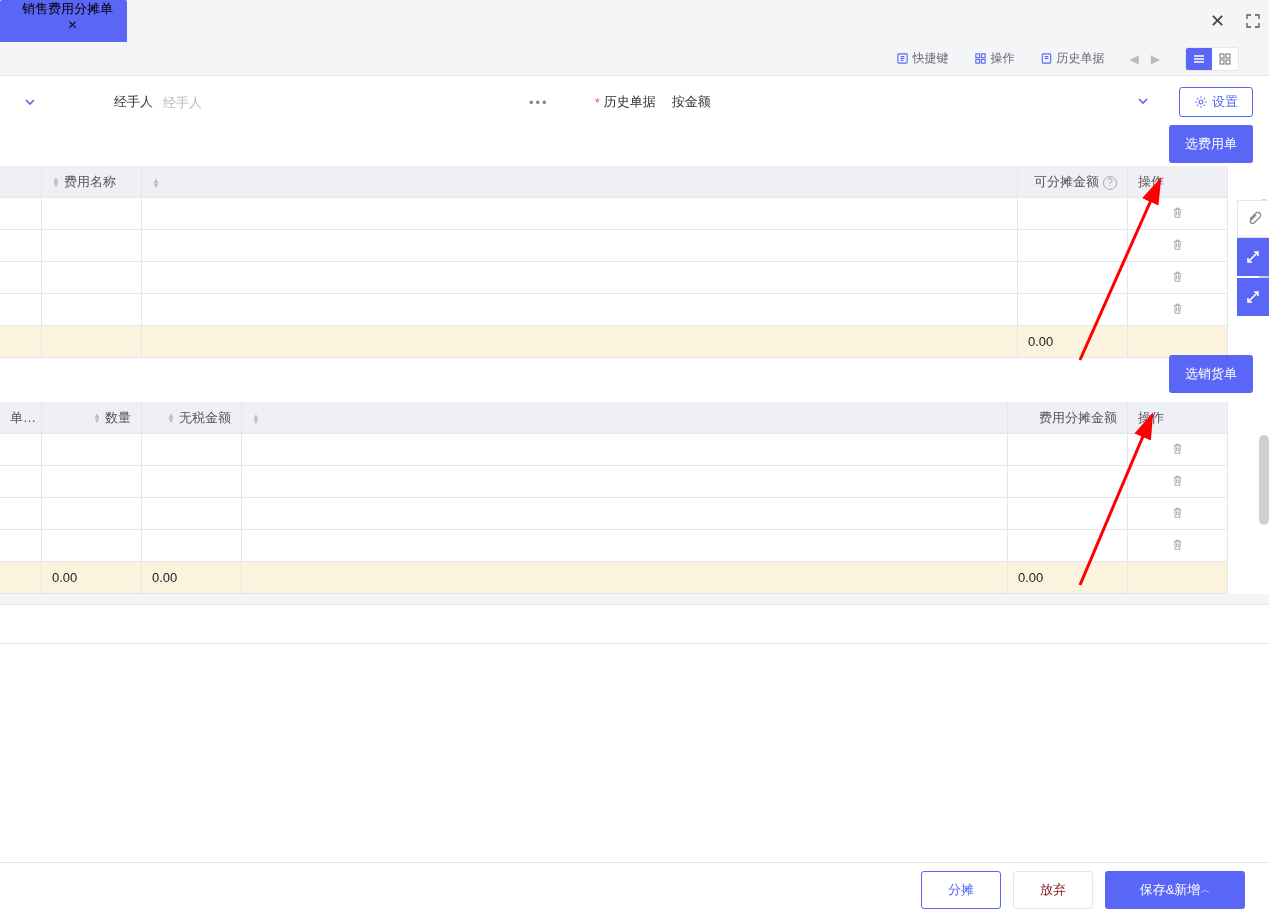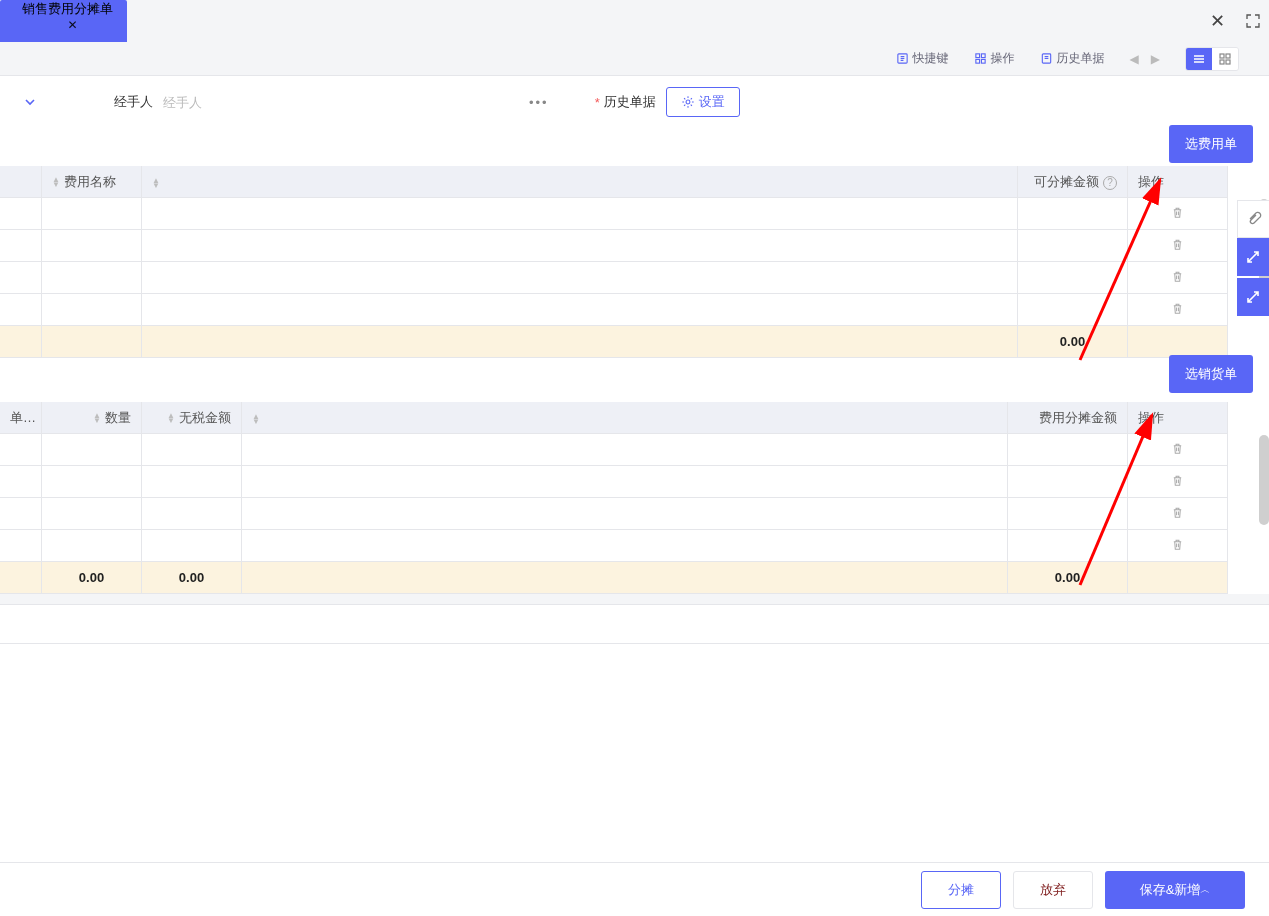--- a/index.html
+++ b/index.html
@@ -52,21 +52,21 @@
 
   
   .sec{position:relative;background:#fff;}
   .sec .pick{position:absolute;right:16px;top:-3px;}
   .btn{background:var(--brand);color:#fff;border-radius:3px;height:38px;padding:0 16px;display:inline-flex;align-items:center;justify-content:center;cursor:pointer;border:none;font-size:13px;}
   .tbl-wrap{position:relative;margin-top:32px;}
   .tbl{width:1228px;border-collapse:separate;border-spacing:0;table-layout:fixed;}
   .tbl th,.tbl td{border-right:1px solid var(--border);border-bottom:1px solid var(--border);height:32px;padding:0 10px;font-weight:normal;white-space:nowrap;overflow:hidden;text-overflow:ellipsis;}
   .tbl th{background:var(--head);color:#555;text-align:left;position:relative;}
   .tbl td{background:#fff;}
-  .tbl tr.sum td{background:var(--sum);font-weight:bold;text-align:center;}
+  .tbl tr.sum td{background:var(--sum);font-weight:normal;text-align:left;}
   .tbl .right{text-align:right;}
   .sort{display:inline-flex;flex-direction:column;line-height:5px;vertical-align:middle;margin-right:4px;color:#bdbdbd;}
   .sort span{font-size:8px;}
   .help{display:inline-block;width:14px;height:14px;border:1px solid #aaa;border-radius:50%;text-align:center;line-height:12px;color:#aaa;font-size:10px;margin-left:4px;}
   .opcell{text-align:center;}
   .trash{color:#aaa;cursor:pointer;}
   .scrollbar{position:absolute;right:0;top:33px;width:10px;height:90px;background:#cfcfcf;border-radius:5px;}
   .gap2{height:10px;background:var(--bg);}
   .blank{height:40px;border-top:1px solid var(--border);border-bottom:1px solid var(--border);background:#fff;}
 
@@ -157,20 +157,28 @@
           <path d="M2 4l4 4 4-4"></path>
         </svg>
     </div>
     <div style="width:70px"></div>
     <span class="lbl">经手人</span>
     <input class="inp" placeholder="经手人" style="">
     <span class="more-dots">•••</span>
 
     <span class="req">*</span>
     <span class="lbl">历史单据</span>
+    <div class="select">
+      <span class="val">按金额</span>
+      <span class="dd">
+        <svg width="12" height="12" viewBox="0 0 12 12" fill="none" stroke="#5966f6" stroke-width="1.6">
+            <path d="M2 4l4 4 4-4"></path>
+          </svg>
+      </span>
+    </div>
     <div class="settings-btn">
       <svg width="14" height="14" viewBox="0 0 16 16" fill="none" stroke="#5966f6" stroke-width="1.2">
           <circle cx="8" cy="8" r="2.2"></circle>
           <path d="M8 1.5v2M8 12.5v2M1.5 8h2M12.5 8h2M3.5 3.5l1.4 1.4M11.1 11.1l1.4 1.4M12.5 3.5l-1.4 1.4M4.9 11.1l-1.4 1.4"></path>
         </svg>
       <span>设置</span>
     </div>
   </div>
 
   <div class="sec" style="padding-top:6px;">

